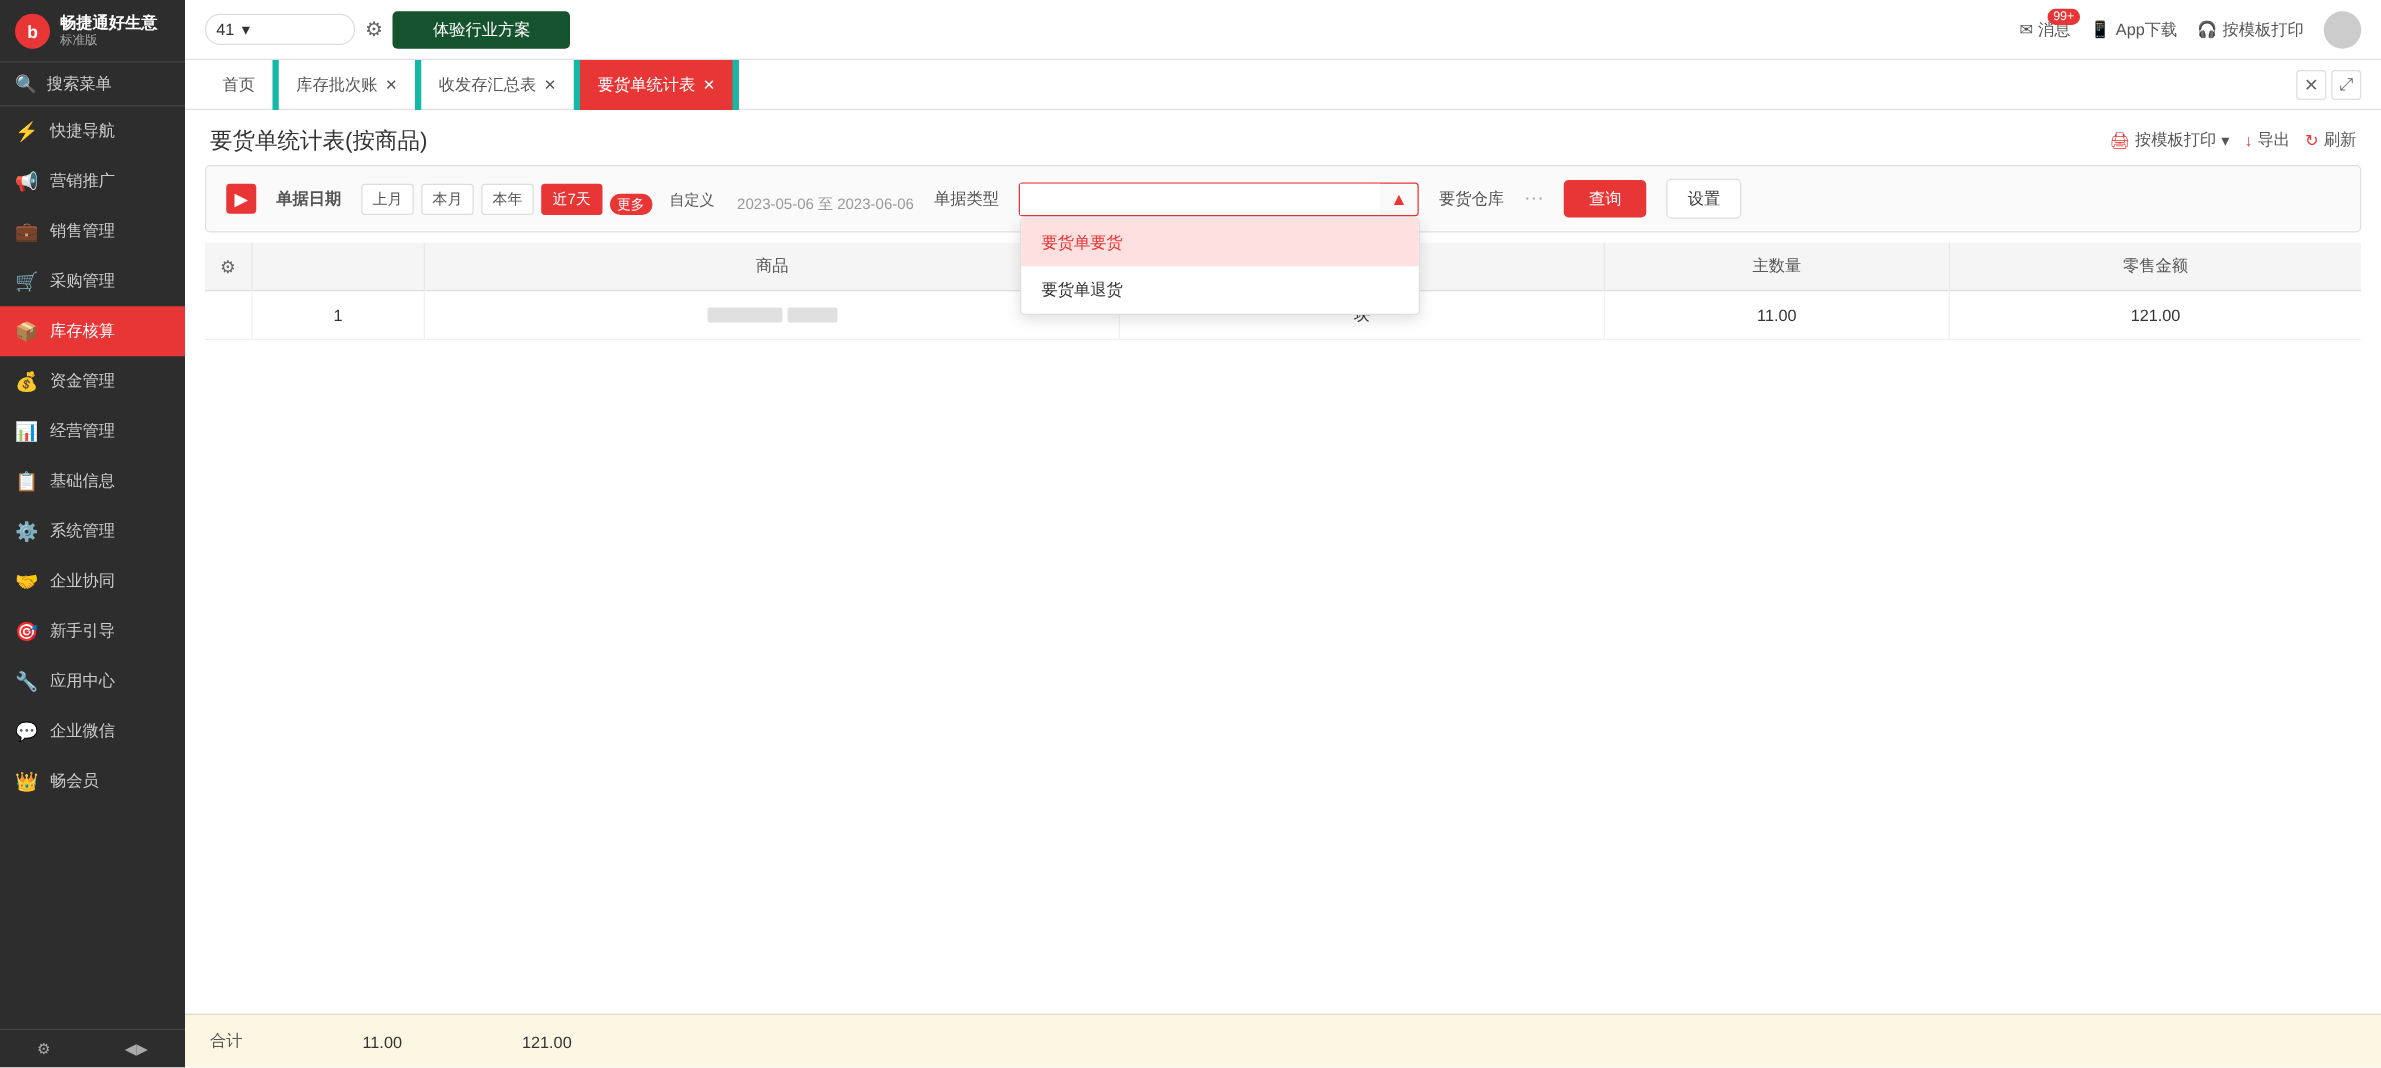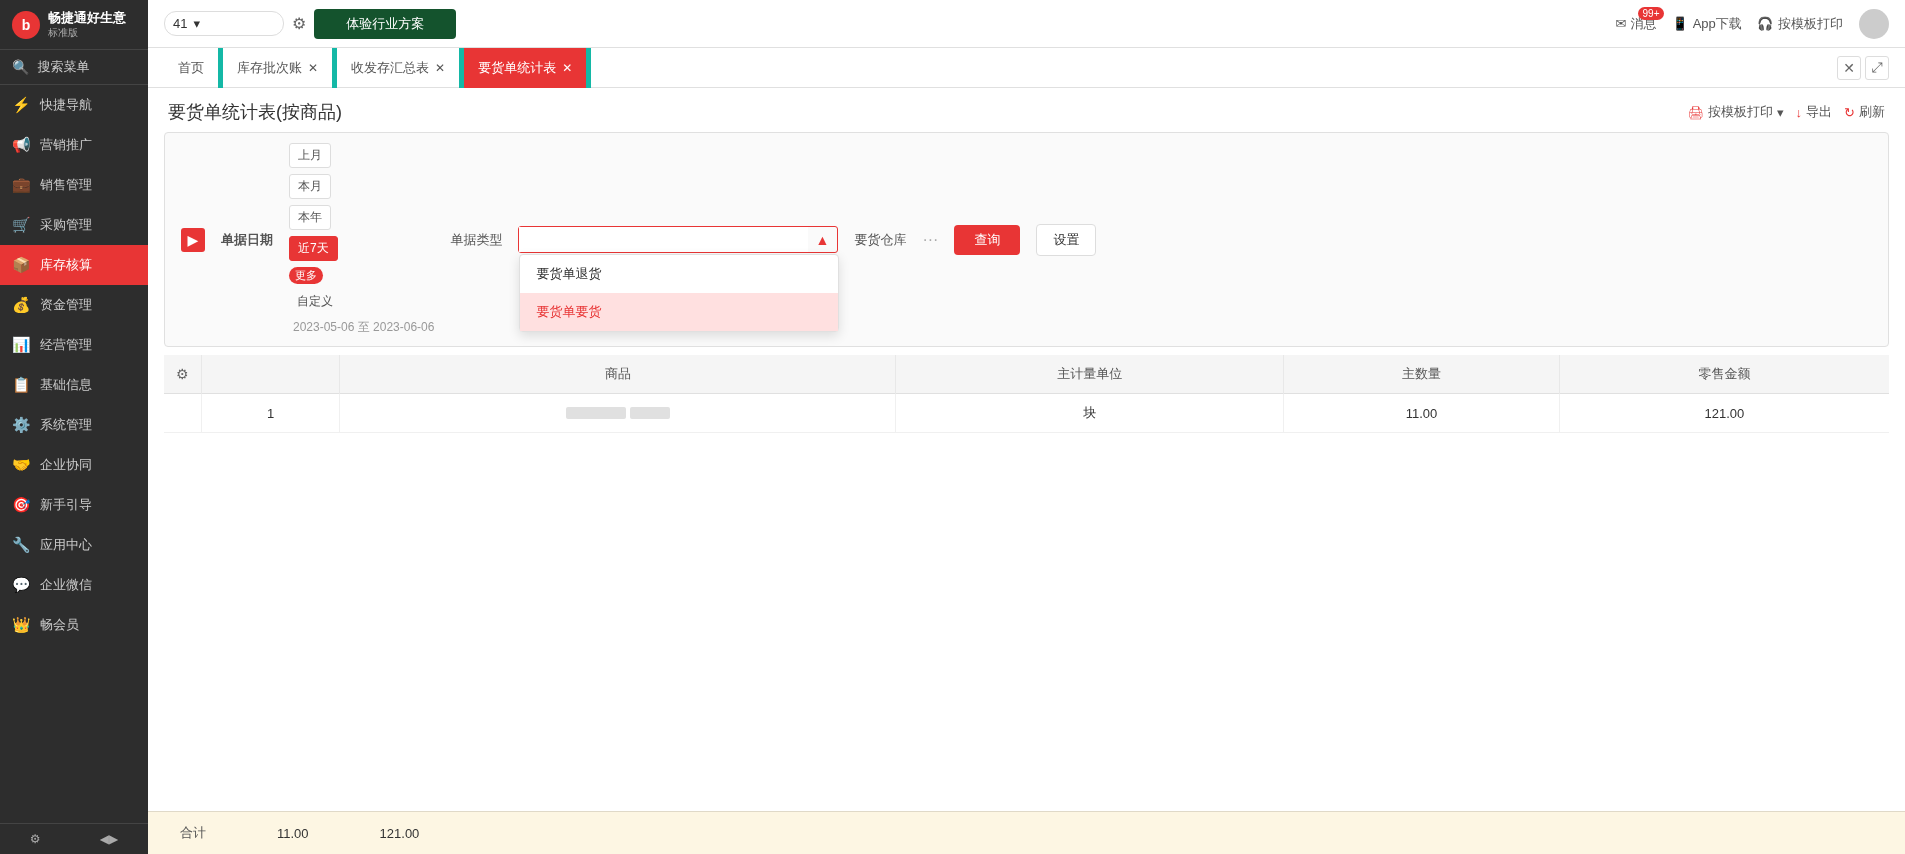--- a/index.html
+++ b/index.html
@@ -280,23 +280,22 @@
       flex-shrink: 0;
     }
     .filter-label {
       font-size: 13px;
       color: #555;
       white-space: nowrap;
       font-weight: bold;
     }
     .date-btns {
       display: flex;
-      align-items: flex-start;
+      align-items: flex-end;
       gap: 6px;
-      flex-direction: column;
     }
     .date-btn {
       padding: 3px 8px;
       border: 1px solid #ddd;
       border-radius: 3px;
       font-size: 12px;
       cursor: pointer;
       color: #555;
       background: white;
     }
@@ -456,24 +455,24 @@
       height: 12px;
       background: #e0e0e0;
       border-radius: 2px;
       display: inline-block;
     }
 
     
     .summary-bar {
       background: #fdf6e3;
       border-top: 1px solid #e0d9c8;
-      padding: 12px 32px;
-      display: flex;
-      align-items: center;
-      gap: 71px;
+      padding: 12px 20px;
+      display: flex;
+      align-items: center;
+      gap: 96px;
       font-size: 13px;
       color: #555;
       flex-shrink: 0;
     }
     .summary-item {
       display: flex;
       align-items: center;
       gap: 8px;
     }
     .summary-value {
@@ -655,22 +654,22 @@
           <span class="date-range">2023-05-06 至 2023-06-06</span>
         </div>
 
         <span class="filter-type-label">单据类型</span>
 
         <div class="filter-type-select" style="position:relative;">
           <input class="filter-type-input" type="text" value="" style="">
           <span class="filter-type-arrow">▲</span>
 
           <div class="dropdown-menu">
+            <div class="dropdown-item selected">要货单要货</div>
             <div class="dropdown-item">要货单退货</div>
-            <div class="dropdown-item selected">要货单要货</div>
           </div>
         </div>
 
         <span class="filter-warehouse-label">要货仓库</span>
         <span class="filter-dots">···</span>
 
         <button class="query-btn">查询</button>
         <button class="settings-btn">设置</button>
       </div>
     </div>

